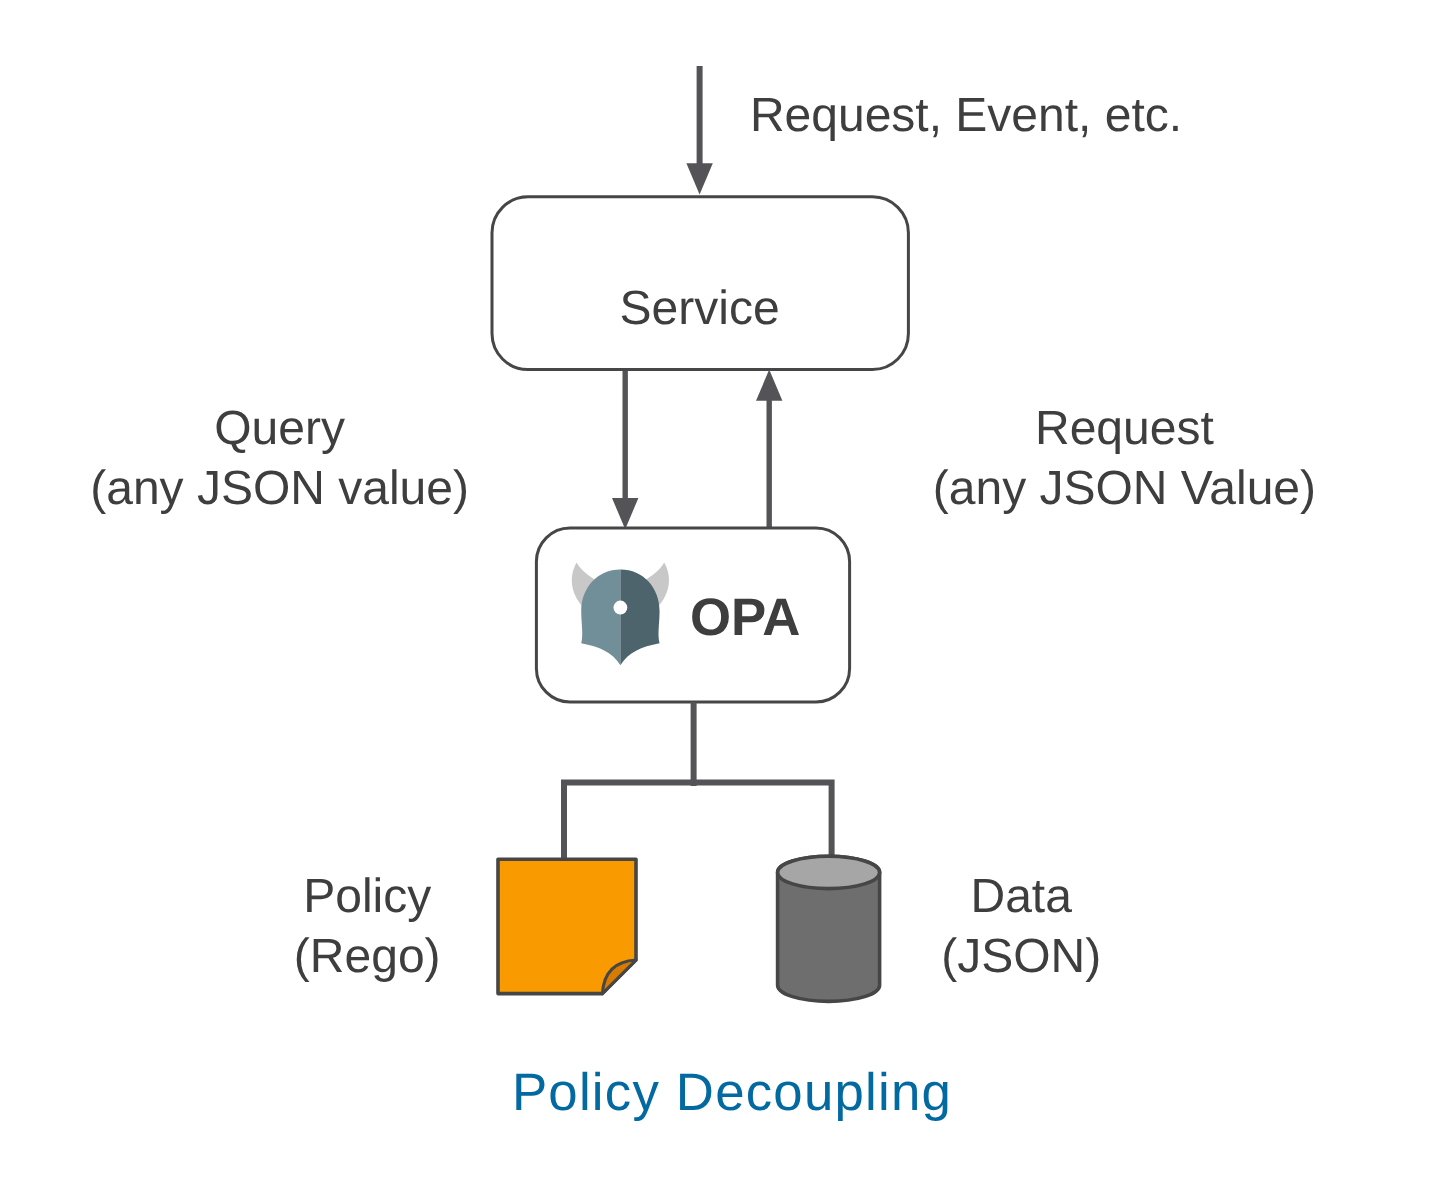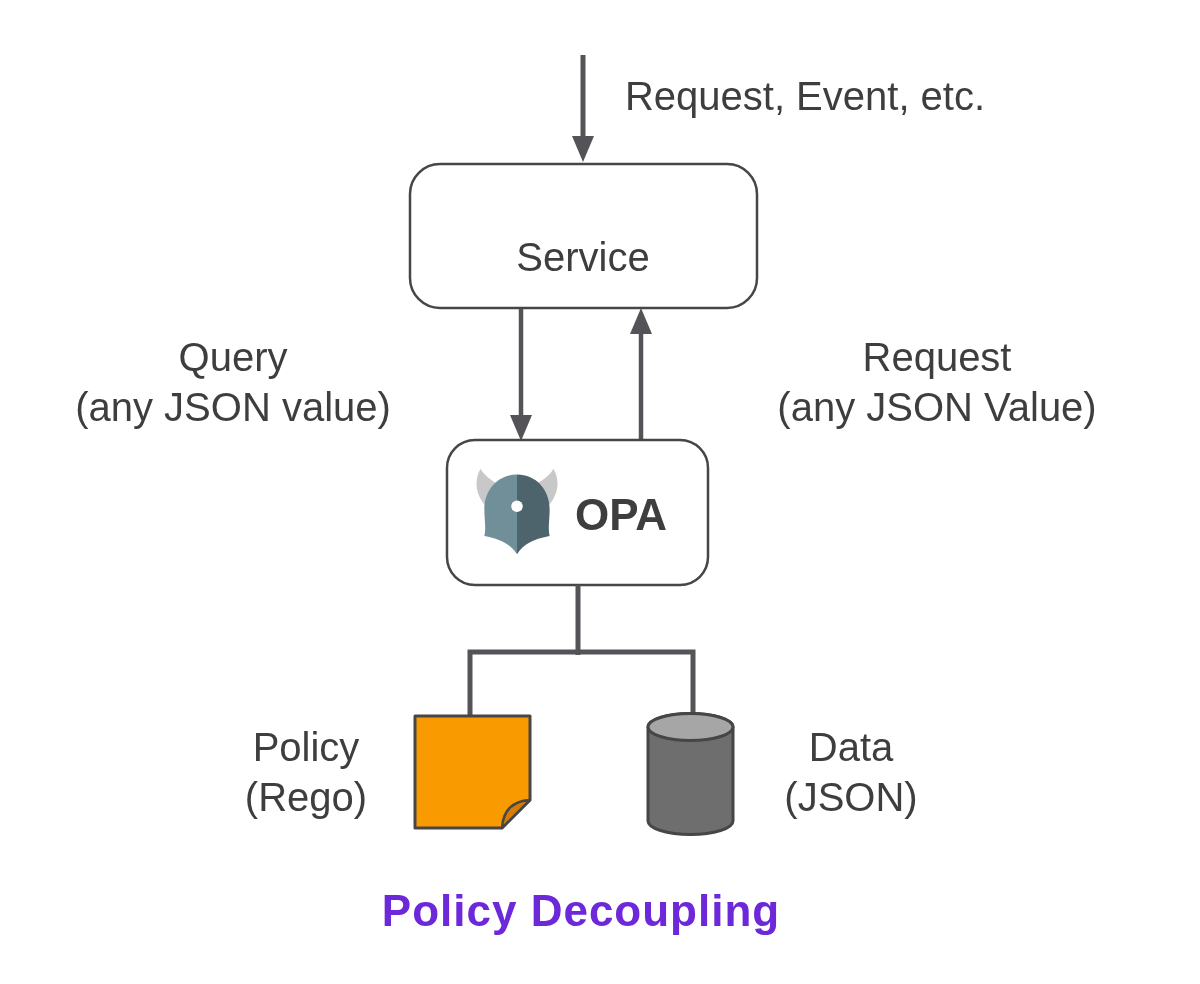--- a/index.html
+++ b/index.html
@@ -17,23 +17,24 @@
     transform: translate(-50%, -50%);
     color: #3e3e3e;
     font-size: 40px;
     line-height: 50px;
     text-align: center;
     white-space: nowrap;
   }
   .opa-label { font-size: 44px; }
   .caption {
     font-size: 44px;
-    font-weight: 700;
-    color: #6d28d9;
+    font-weight: 400;
+    color: #0369a1;
     letter-spacing: 1px;
+    margin-left: 29px;
   }
 </style>
 </head>
 <body>
 
 <div id="stage">
 
   <svg id="diagram-svg" width="1200" height="984" viewBox="0 0 1200 984">
 
     <line x1="583" y1="55" x2="583" y2="140" stroke-width="5" stroke="#545458"></line>

